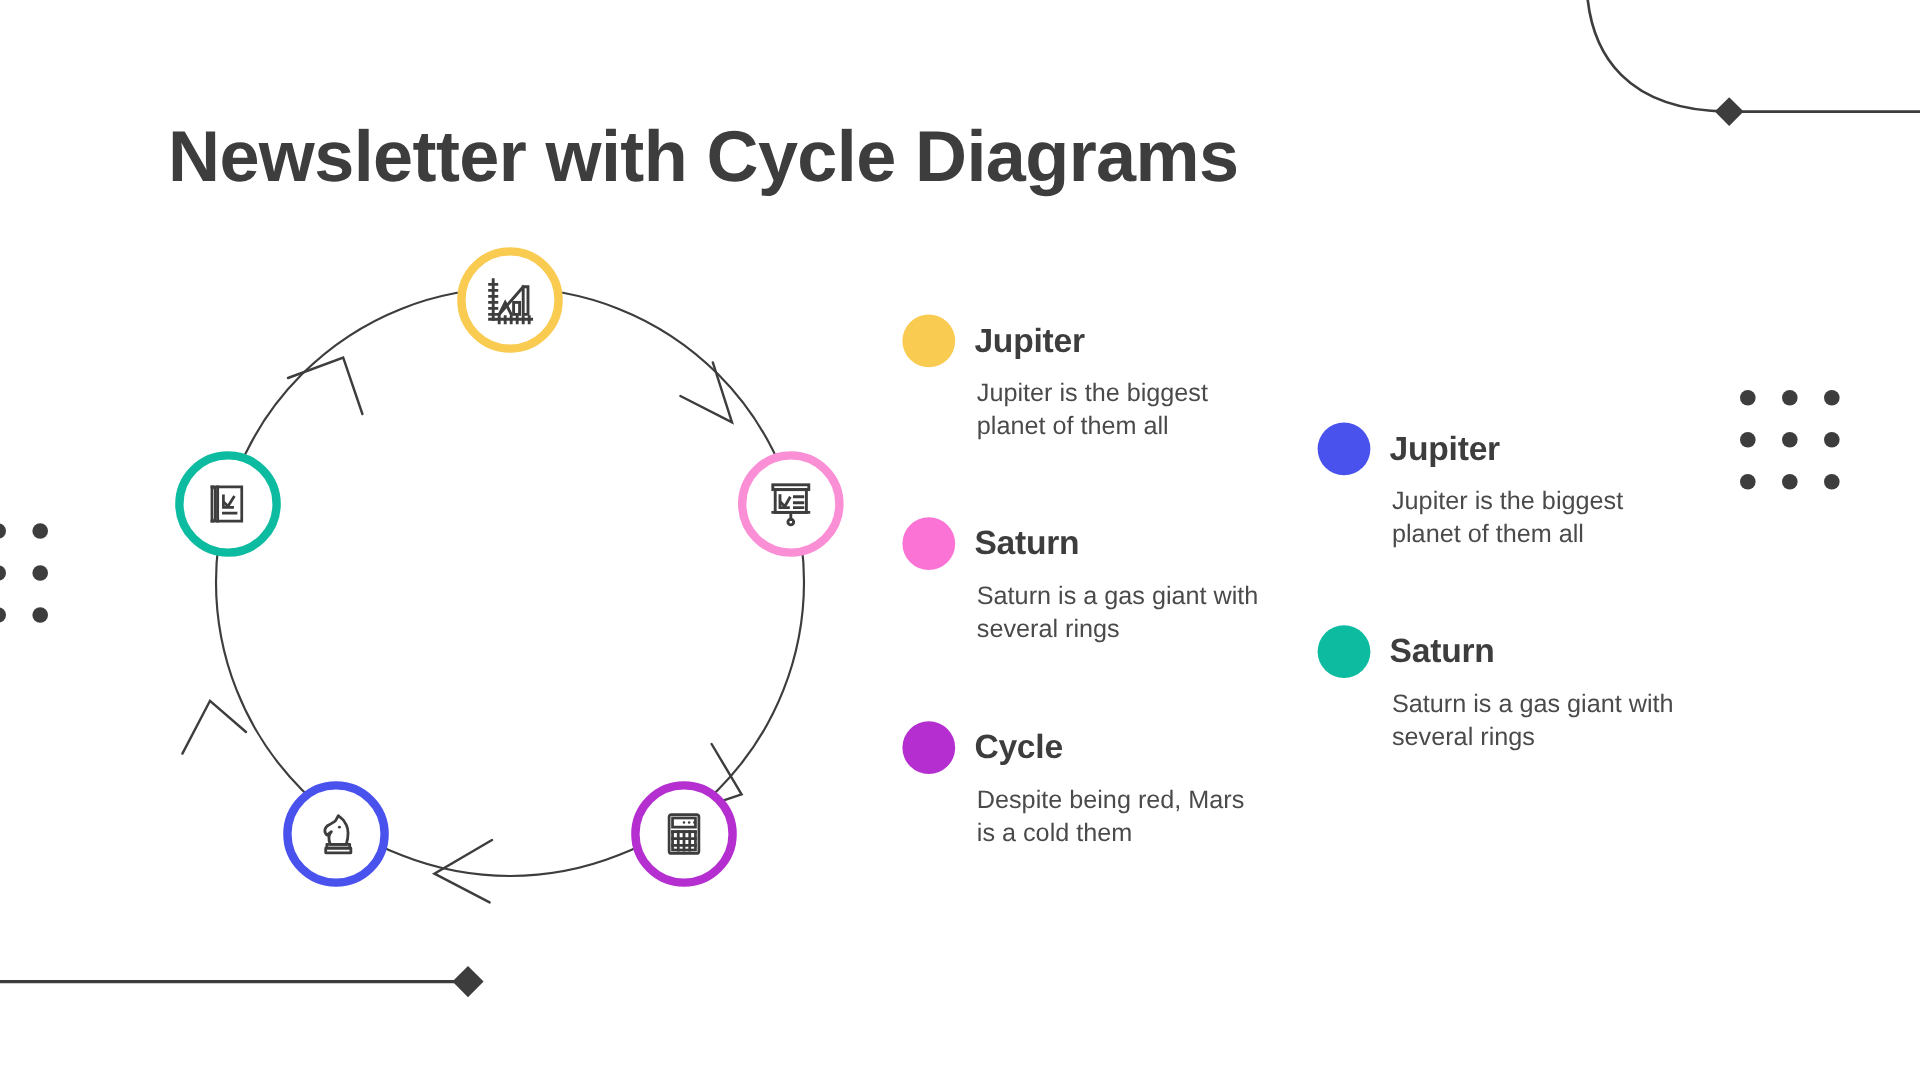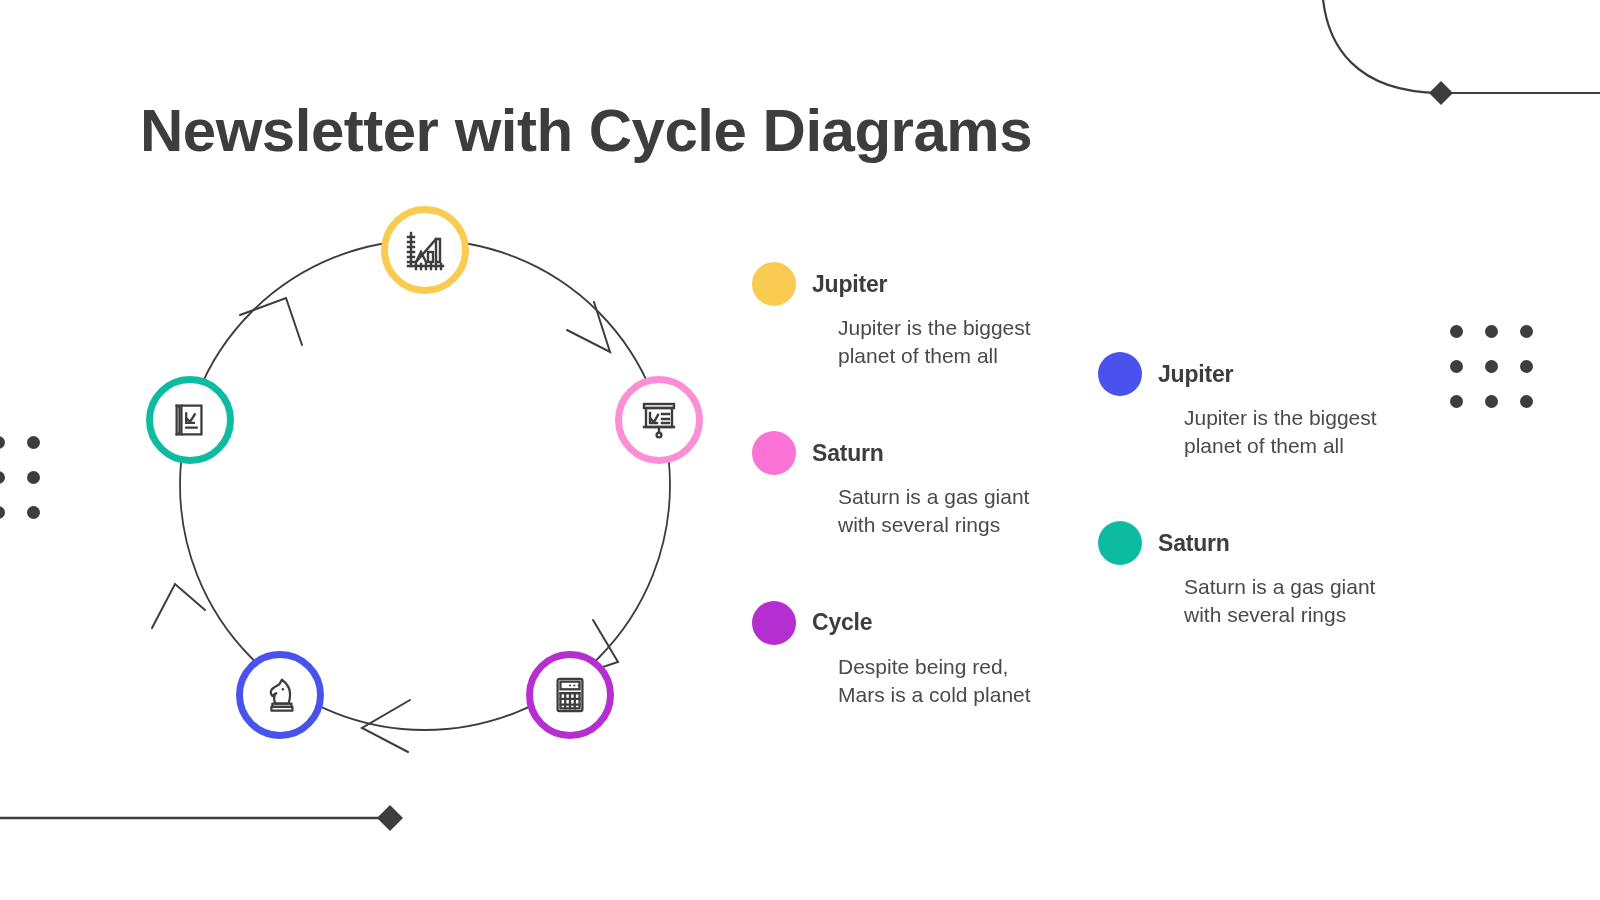--- a/index.html
+++ b/index.html
@@ -76,29 +76,29 @@
     align-items: center;
     gap: 16px;
   }
   .legend-dot {
     width: 44px;
     height: 44px;
     border-radius: 50%;
     flex: 0 0 auto;
   }
   .legend-title {
-    font-size: 23px;
+    font-size: 28px;
     font-weight: bold;
     color: #3d3d3d;
     letter-spacing: -0.2px;
     line-height: 1;
   }
   .legend-desc {
     margin-top: 8px;
-    margin-left: 86px;
+    margin-left: 62px;
     font-size: 21px;
     line-height: 1.32;
     color: #4a4a4a;
     max-width: 250px;
   }
 
   
   .dot-grid { position: absolute; display: grid; gap: 22px; }
   .dot-grid span {
     width: 13px;
@@ -249,21 +249,21 @@
         <span class="legend-title">Saturn</span>
       </div>
       <div class="legend-desc">Saturn is a gas giant with several rings</div>
     </div>
 
     <div class="legend-item">
       <div class="legend-head">
         <span class="legend-dot" style="background:#B42ED0"></span>
         <span class="legend-title">Cycle</span>
       </div>
-      <div class="legend-desc">Despite being red, Mars is a cold planet</div>
+      <div class="legend-desc">Despite being red, Mars is a cold them</div>
     </div>
   </div>
 
   <div class="legend-col" id="legend-col-2">
 
     <div class="legend-item">
       <div class="legend-head">
         <span class="legend-dot" style="background:#4A52EE"></span>
         <span class="legend-title">Jupiter</span>
       </div>

